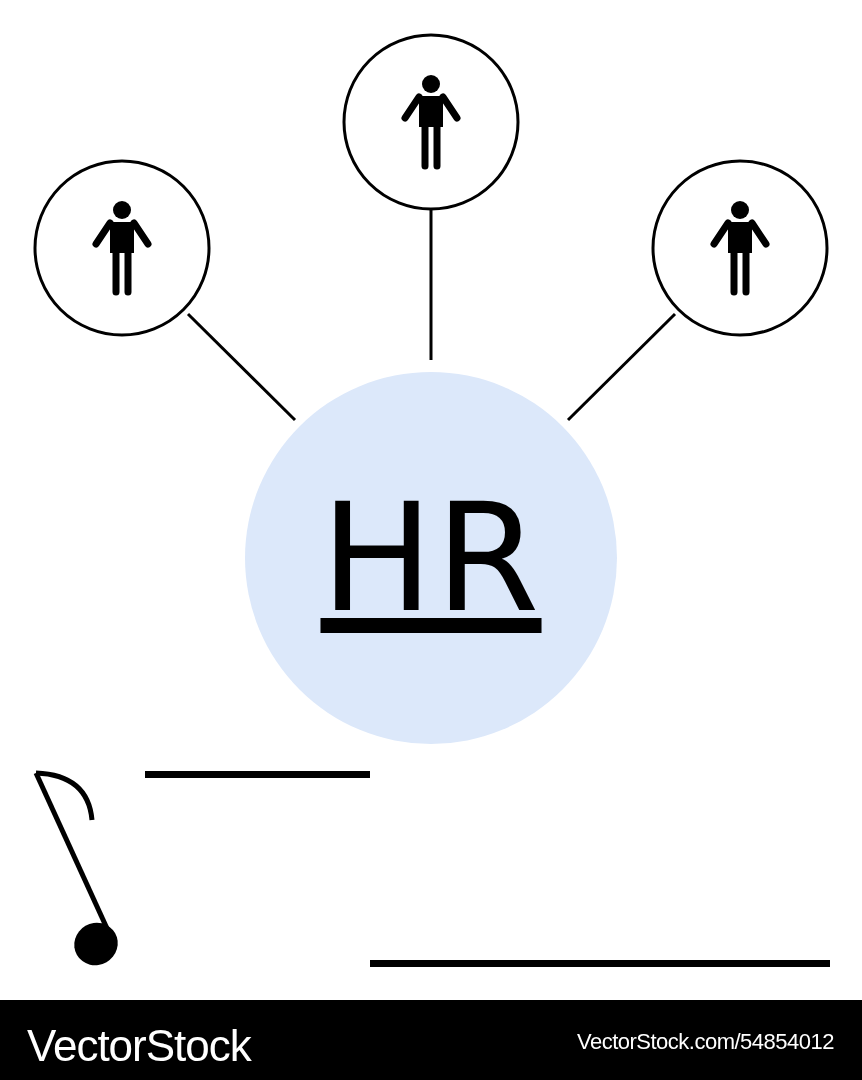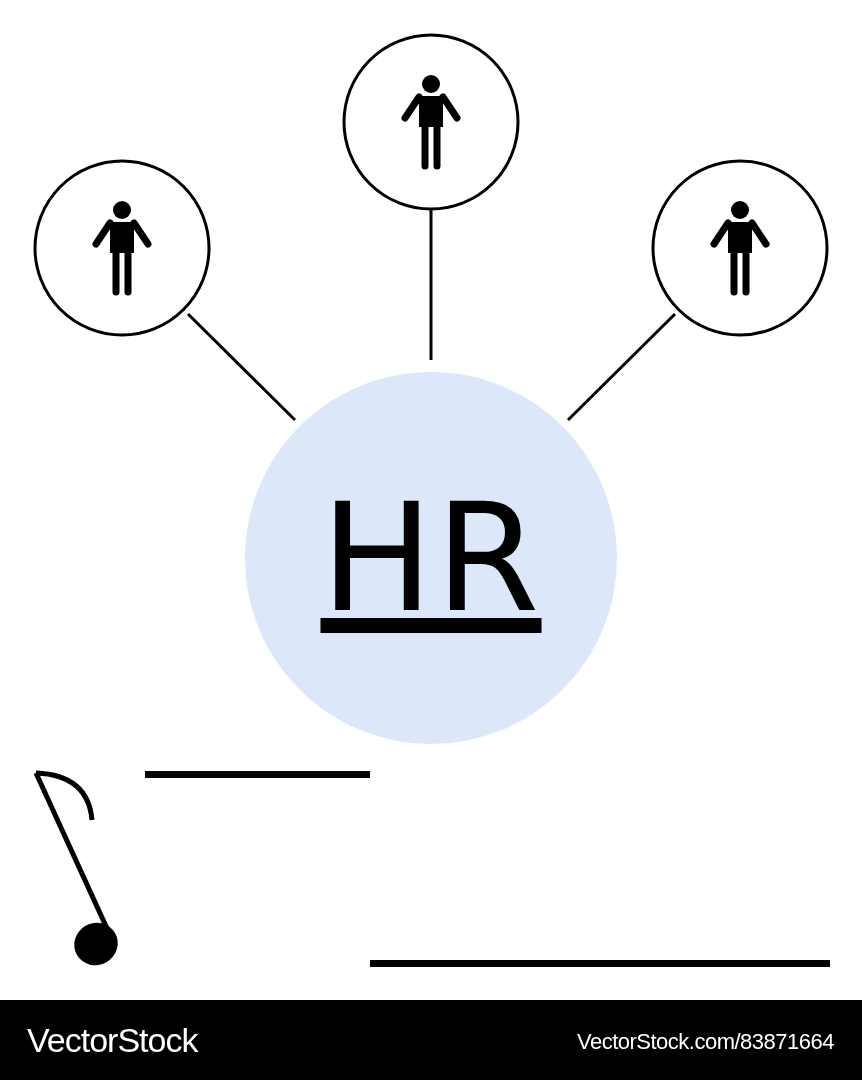--- a/index.html
+++ b/index.html
@@ -1,20 +1,20 @@
 <!DOCTYPE html>
 <html><head>
 <meta charset="utf-8">
 <style>
   html, body { margin:0; padding:0; background:#ffffff; }
   body { width:862px; height:1080px; position:relative; overflow:hidden; font-family:"DejaVu Sans", sans-serif; }
   #canvas { position:absolute; left:0; top:0; width:862px; height:1000px; }
   .hr-text { position:absolute; left:245px; top:372px; width:372px; height:372px; display:flex; align-items:center; justify-content:center; font-family:"DejaVu Sans", sans-serif; font-size:150px; color:#000; letter-spacing:2px; line-height:1; padding-top:0;text-decoration:underline; }
   .footer { position:absolute; left:0; top:1000px; width:862px; height:80px; background:#000; color:#fff; font-family:"Liberation Sans", sans-serif; }
-  .brand { position:absolute; left:27px; top:21px; font-size:34px; letter-spacing:-1px; }
+  .brand { position:absolute; left:27px; top:21px; font-size:44px; letter-spacing:-1px; }
   .ref { position:absolute; right:28px; top:29px; font-size:22px; letter-spacing:-0.5px; }
 </style>
 </head>
 <body>
 
 <svg id="canvas" viewBox="0 0 862 1000" width="862" height="1000">
 
   <line x1="188" y1="314" x2="295" y2="420" stroke="#000" stroke-width="3"></line>
   <line x1="431" y1="210" x2="431" y2="360" stroke="#000" stroke-width="3"></line>
   <line x1="675" y1="314" x2="568" y2="420" stroke="#000" stroke-width="3"></line>
@@ -62,14 +62,14 @@
   </g>
 
   <rect x="145" y="771" width="225" height="7" fill="#000"></rect>
   <rect x="370" y="960" width="460" height="7" fill="#000"></rect>
 </svg>
 
 <div class="hr-text">HR</div>
 
 <div class="footer">
   <span class="brand">VectorStock</span>
-  <span class="ref">VectorStock.com/83871664</span>
+  <span class="ref">VectorStock.com/54854012</span>
 </div>
 
 </body></html>

